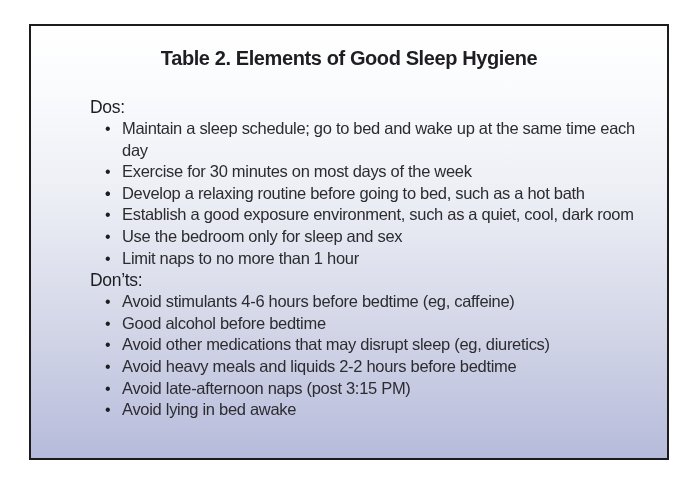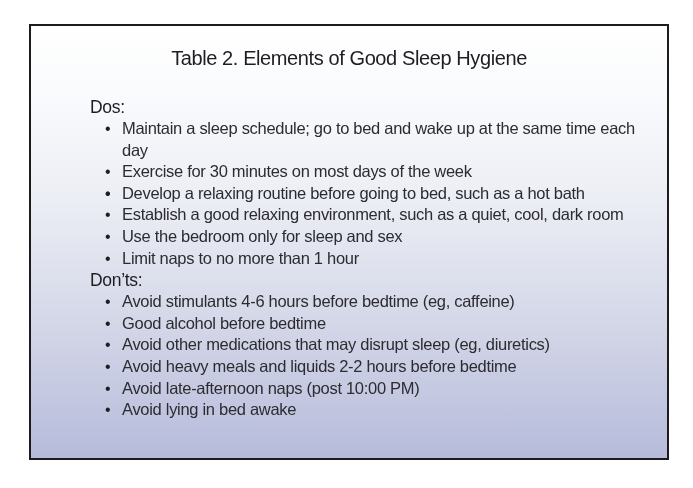--- a/index.html
+++ b/index.html
@@ -31,21 +31,21 @@
       #d3d6e7 70%,
       #b6bbdb 100%);
     overflow: hidden;
   }
   .table-title {
     margin: 0;
     padding-top: 21px;
     text-align: center;
     font-size: 20px;
     line-height: 22px;
-    font-weight: normal;
+    font-weight: bold;
     letter-spacing: -0.4px;
     color: #1d1d22;
   }
   .content {
     margin-top: 27px;
     padding: 0 22px 0 59px;
   }
   .section-heading {
     margin: 0;
     font-size: 17.5px;
@@ -100,21 +100,21 @@
           </li>
           <li class="item">
             <span class="bullet">•</span>
           </li>
           <li class="item">
             <span class="bullet">•</span>
             <span class="item-text">Develop a relaxing routine before going to bed, such as a hot bath</span>
           </li>
           <li class="item">
             <span class="bullet">•</span>
-            <span class="item-text">Establish a good relaxing environment, such as a quiet, cool, dark room</span>
+            <span class="item-text">Establish a good exposure environment, such as a quiet, cool, dark room</span>
           </li>
           <li class="item">
             <span class="bullet">•</span>
             <span class="item-text">Use the bedroom only for sleep and sex</span>
           </li>
           <li class="item">
             <span class="bullet">•</span>
             <span class="item-text">Limit naps to no more than 1 hour</span>
           </li>
         </ul>
@@ -134,21 +134,21 @@
           <li class="item">
             <span class="bullet">•</span>
             <span class="item-text">Avoid other medications that may disrupt sleep (eg, diuretics)</span>
           </li>
           <li class="item">
             <span class="bullet">•</span>
             <span class="item-text">Avoid heavy meals and liquids 2-2 hours before bedtime</span>
           </li>
           <li class="item">
             <span class="bullet">•</span>
-            <span class="item-text">Avoid late-afternoon naps (post 10:00 PM)</span>
+            <span class="item-text">Avoid late-afternoon naps (post 3:15 PM)</span>
           </li>
           <li class="item">
             <span class="bullet">•</span>
             <span class="item-text">Avoid lying in bed awake</span>
           </li>
         </ul>
       </div>
 
     </div>
   </div>

